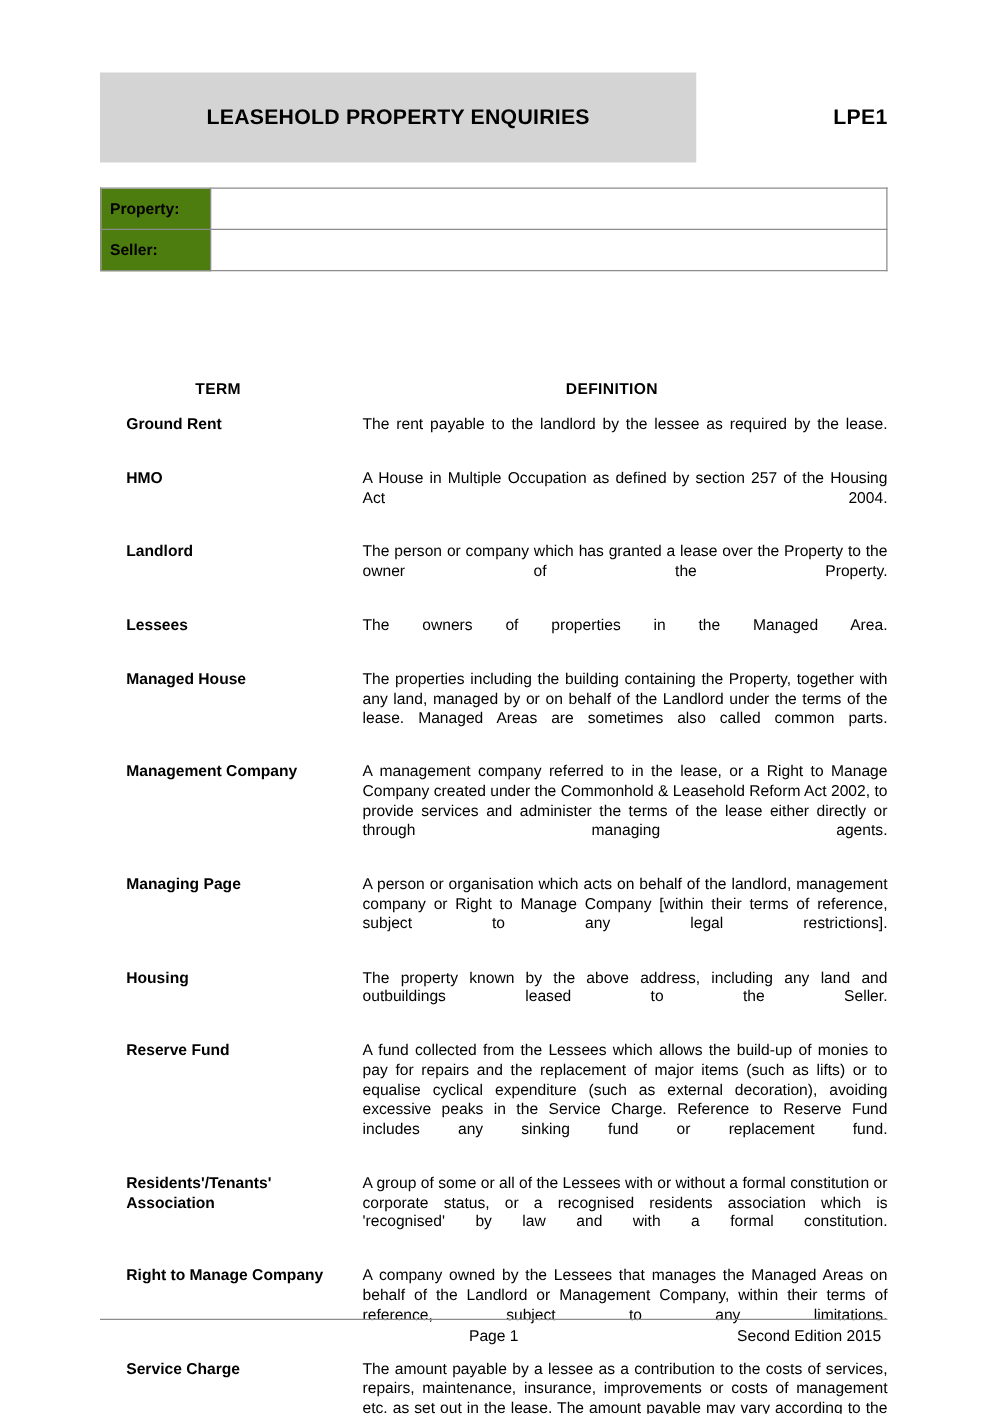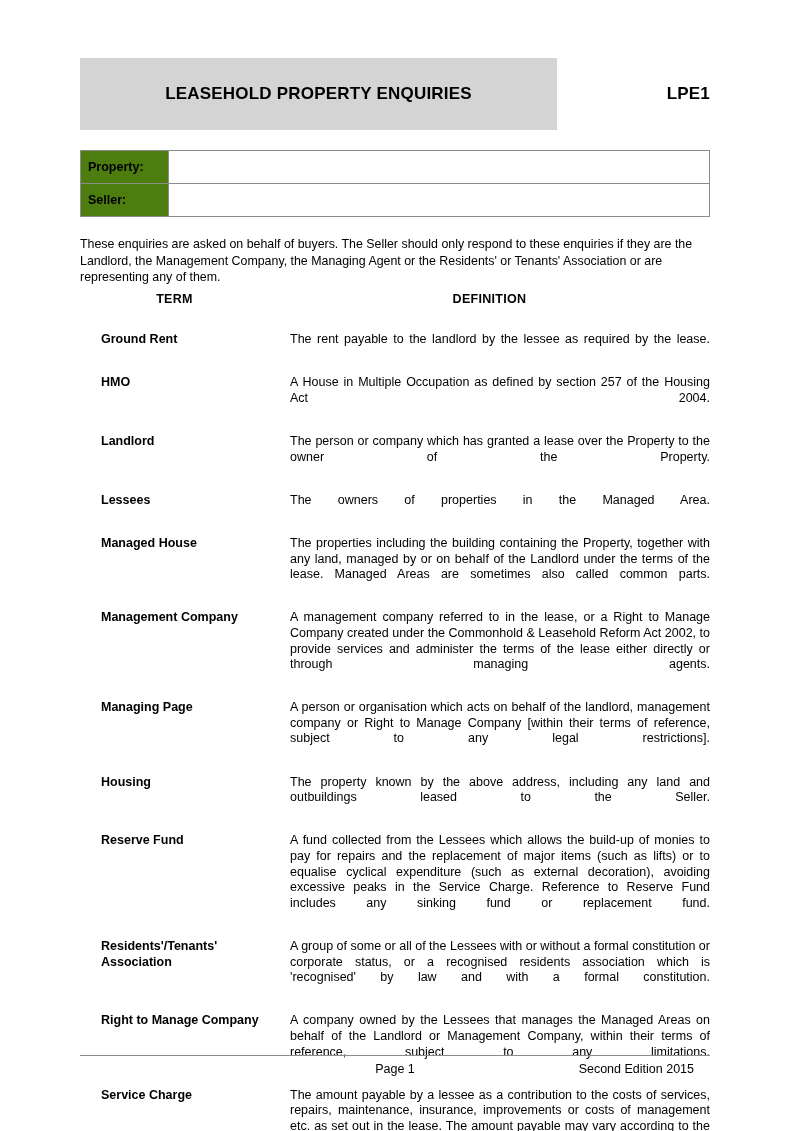--- a/index.html
+++ b/index.html
@@ -103,21 +103,21 @@
     width: 630px;
     font-size: 12.4px;
     line-height: 16.5px;
     text-align: left;
   }
 
   
   .col-heads {
     position: absolute;
     left: 80px;
-    top: 292px;
+    top: 304px;
     width: 630px;
     height: 18px;
   }
   .col-heads .term-head {
     position: absolute;
     left: 0;
     top: 0;
     width: 189px;
     text-align: center;
     font-size: 12.5px;
@@ -190,21 +190,21 @@
   .footer .page-num {
     position: absolute;
     left: 0;
     top: 0;
     width: 630px;
     text-align: center;
     font-size: 12.5px;
   }
   .footer .edition {
     position: absolute;
-    right: 16px;
+    right: 5px;
     top: 0;
     text-align: center;
     font-size: 12.5px;
   }
 </style>
 </head>
 <body>
 
 <div class="page">
 
@@ -224,21 +224,20 @@
       </tr>
       <tr>
         <td class="label-cell">Seller:</td>
         <td class="value-cell">
           <span class="value-text"></span>
         </td>
       </tr>
     </tbody>
   </table>
 
-  <div class="intro">These enquiries are asked on behalf of buyers. The Seller should only respond to these enquiries if they are the Landlord, the Management Company, the Managing Agent or the Residents' or Tenants' Association or are representing any of them.</div>
 
   <div class="col-heads">
     <div class="term-head">TERM</div>
     <div class="def-head">DEFINITION</div>
   </div>
 
   <div class="defs">
     <div class="def-row">
       <div class="def-term">Ground Rent</div>
       <div class="def-text">The rent payable to the landlord by the lessee as required by the lease.</div>

